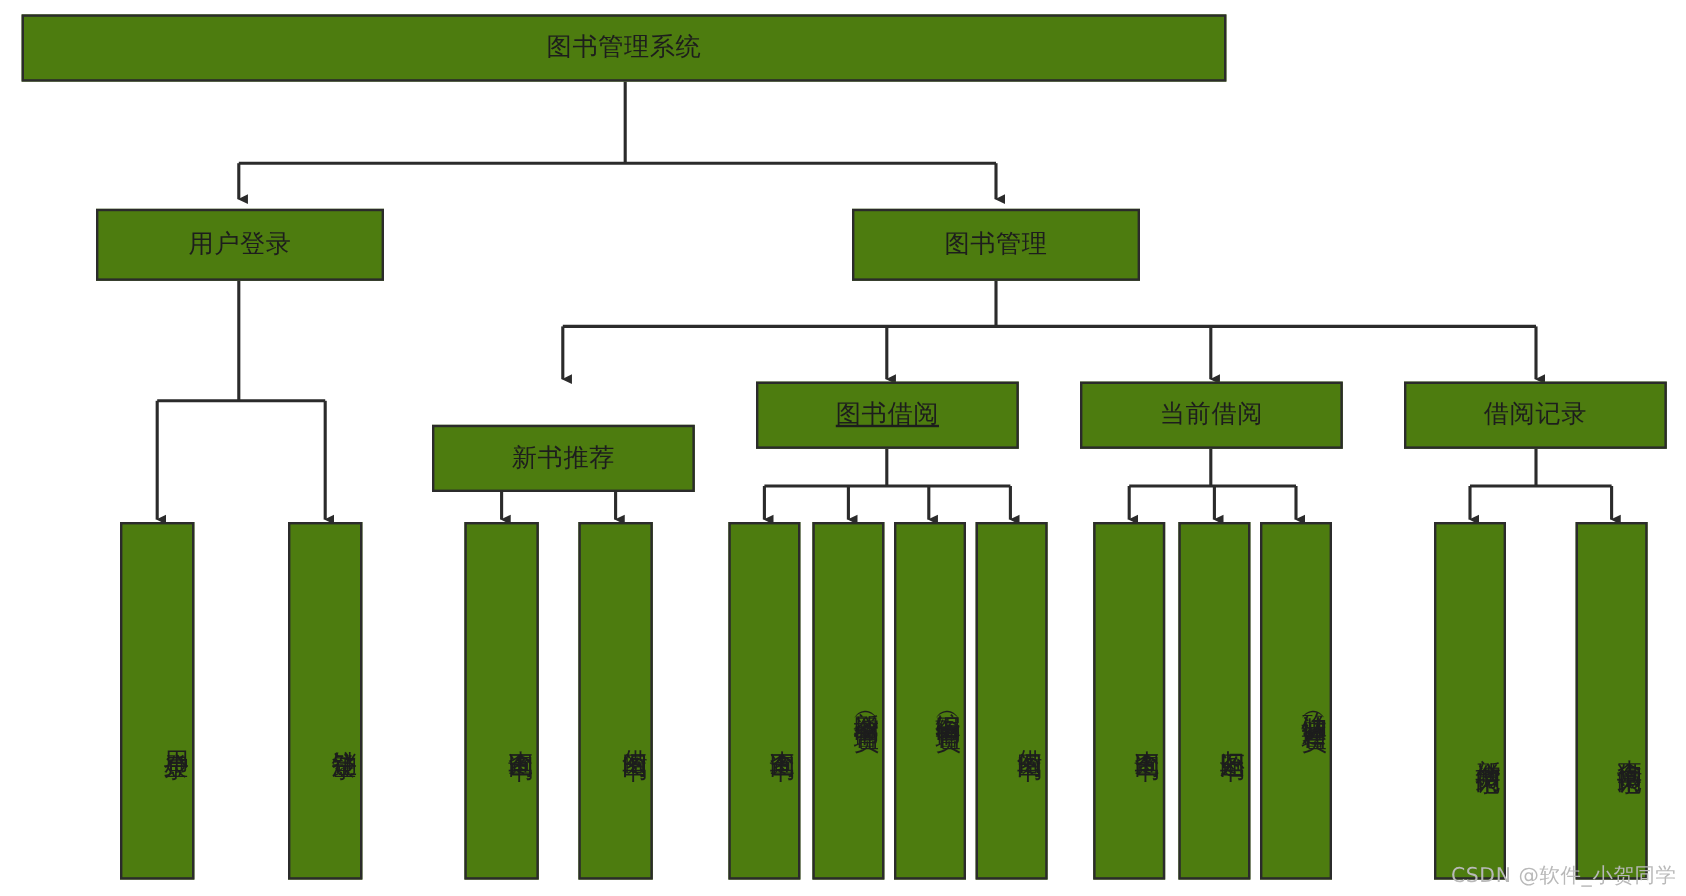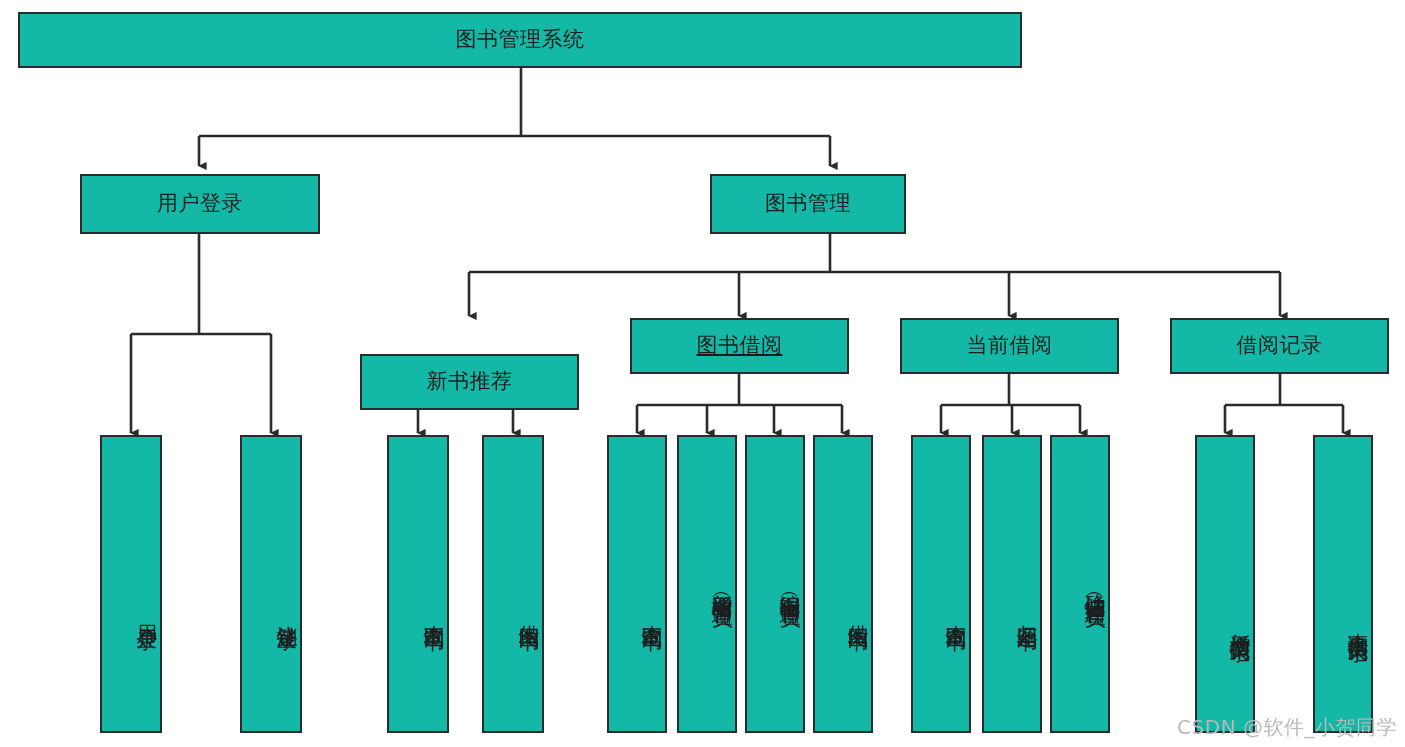--- a/index.html
+++ b/index.html
@@ -23,21 +23,21 @@
     left: 0;
     top: 0;
     width: 1405px;
     height: 747px;
     pointer-events: none;
   }
   .node {
     position: absolute;
     box-sizing: border-box;
     border: 2px solid #2b2b2b;
-    background: #14b8a6;
+    background: #4d7c0f;
     display: flex;
     align-items: center;
     justify-content: center;
     color: #1d1d1d;
   }
   .node-h {
     font-size: 21px;
     line-height: 1.2;
     letter-spacing: 0.5px;
     white-space: nowrap;
@@ -54,21 +54,21 @@
     text-align: left;
   }
   .node-v.pad-top-small { padding-top: 4px; }
   .node-v.pad-top-mid   { padding-top: 56px; }
   .node-v.pad-top-big   { padding-top: 76px; }
 
   #watermark {
     position: absolute;
     right: 8px;
     bottom: 6px;
-    font-size: 20px;
+    font-size: 17px;
     color: #b9b9b9;
     white-space: nowrap;
     letter-spacing: 0.5px;
   }
 </style>
 </head>
 <body>
 
 <div id="diagram-root">
 
@@ -122,21 +122,21 @@
     </g>
   </svg>
 
   <div class="node node-h" style="left:18px; top:12px; width:1004px; height:56px;">
     <span>图书管理系统</span>
   </div>
 
   <div class="node node-h" style="left:80px; top:174px; width:240px; height:60px;">
     <span>用户登录</span>
   </div>
-  <div class="node node-h" style="left:710px; top:174px; width:196px; height:60px;">
+  <div class="node node-h" style="left:710px; top:174px; width:240px; height:60px;">
     <span>图书管理</span>
   </div>
 
   <div class="node node-h" style="left:360px; top:318px; width:219px; height:56px;margin-top:36px;">
     <span>新书推荐</span>
   </div>
   <div class="node node-h" style="left:630px; top:318px; width:219px; height:56px;text-decoration:underline;">
     <span>图书借阅</span>
   </div>
   <div class="node node-h" style="left:900px; top:318px; width:219px; height:56px;">

